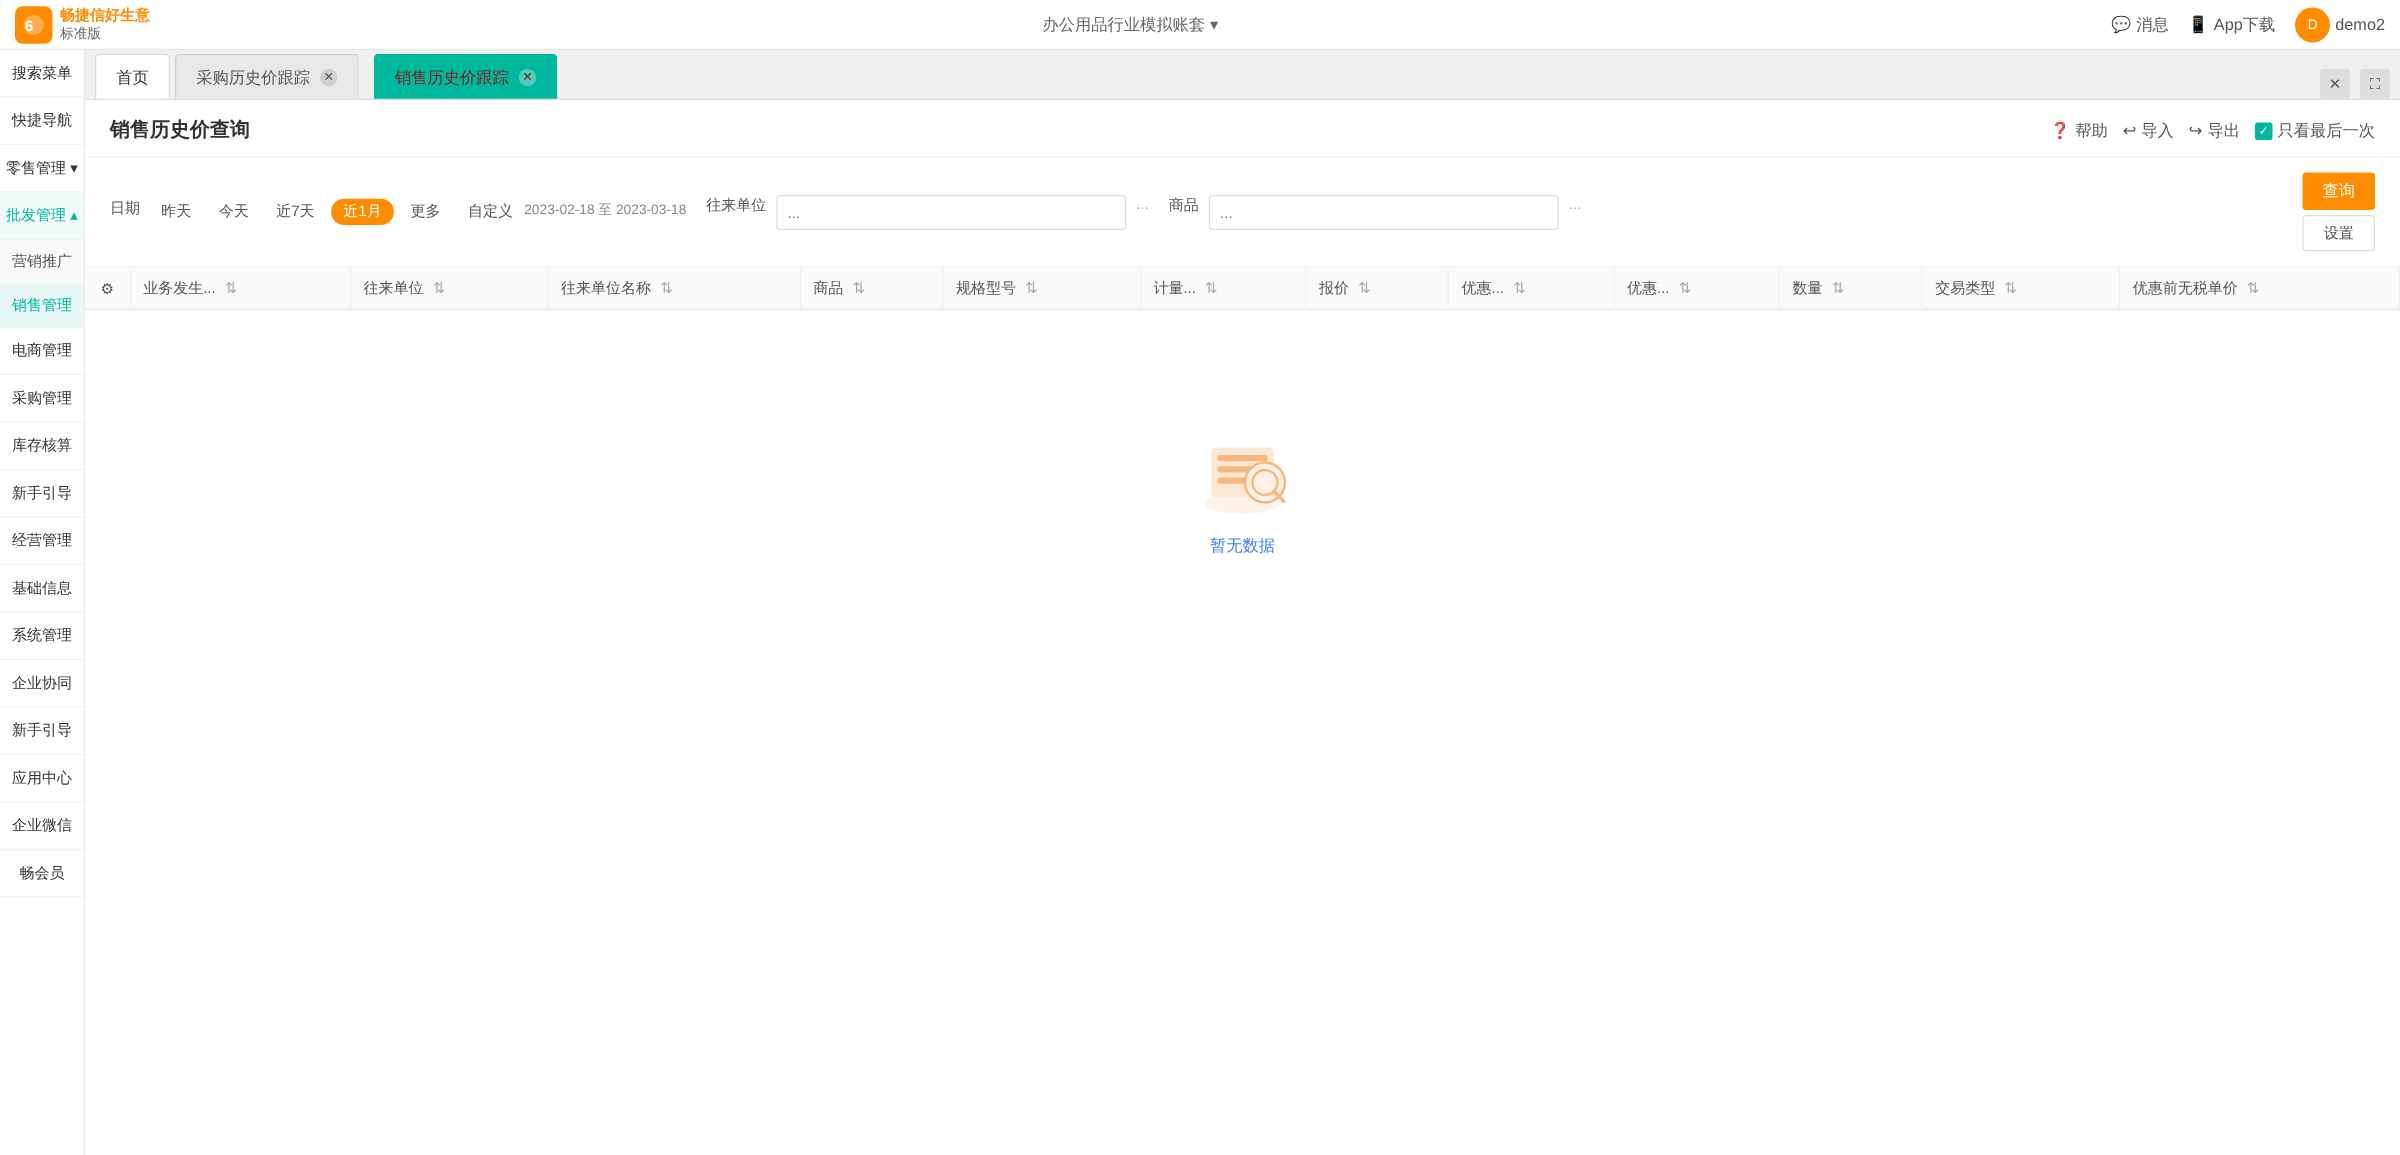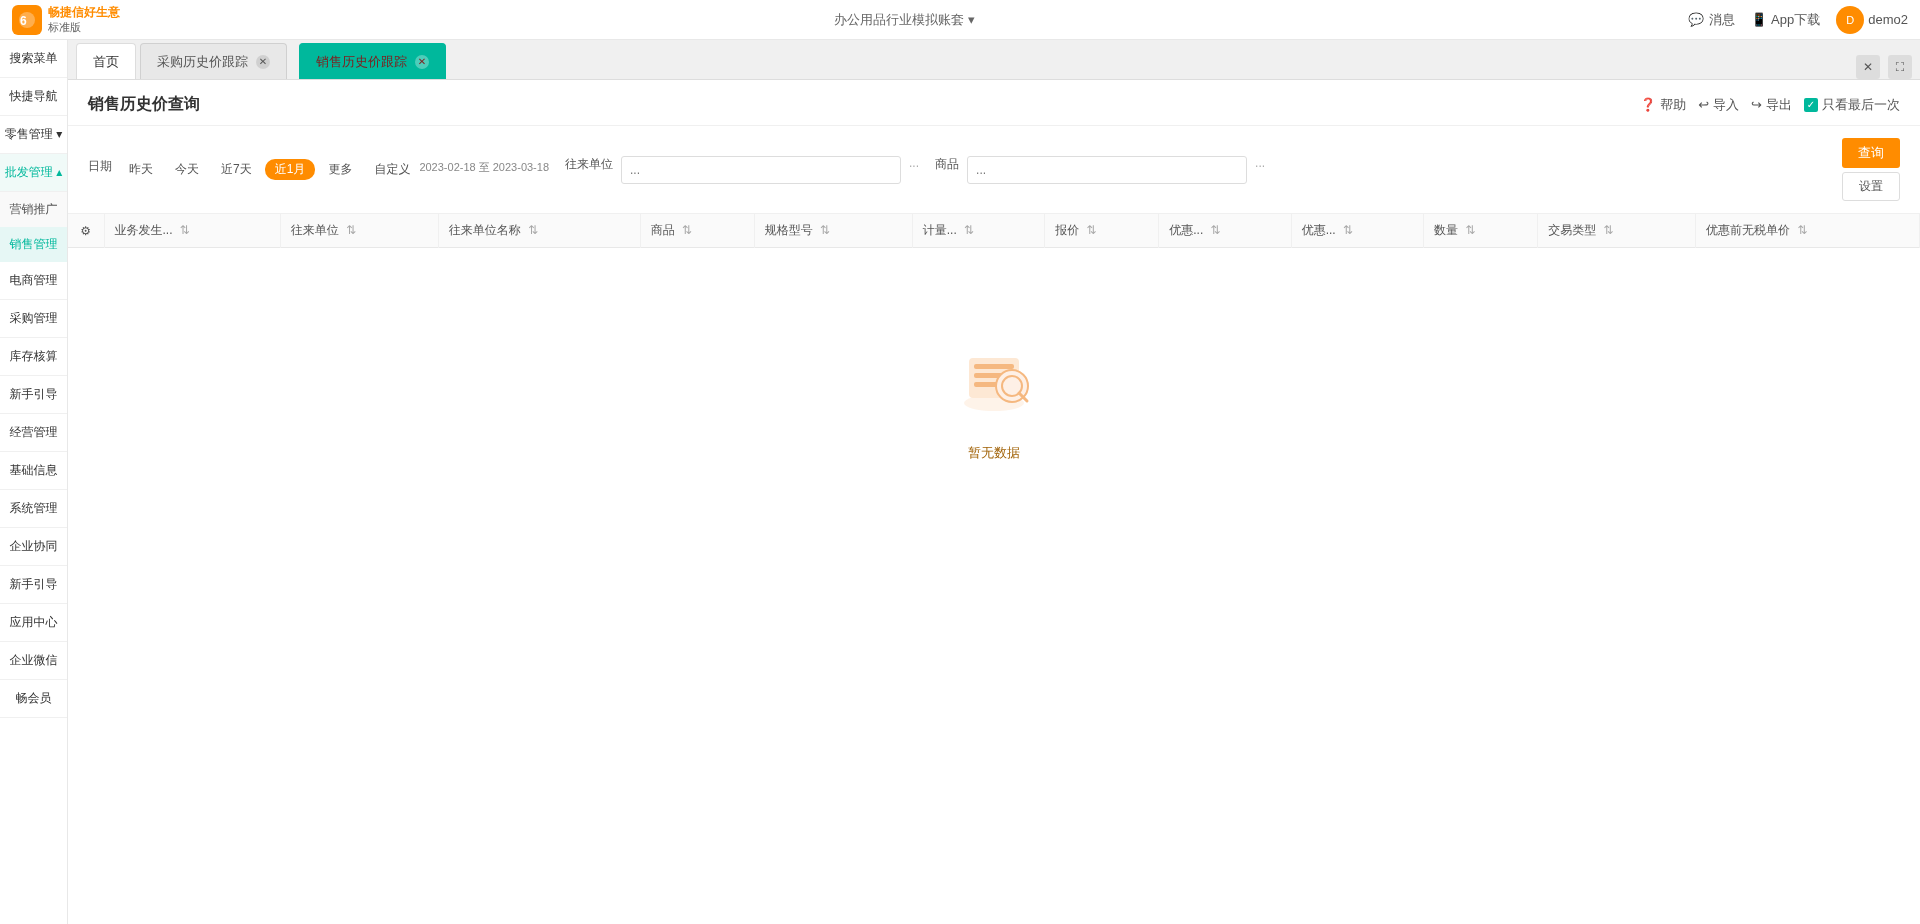--- a/index.html
+++ b/index.html
@@ -84,21 +84,21 @@
     .table-container { overflow: auto; }
     table { width: 100%; border-collapse: collapse; font-size: 12px; }
     thead tr { background: #fafafa; border-bottom: 1px solid #e8e8e8; }
     th { padding: 8px 10px; color: #555; font-weight: normal; text-align: left; border-right: 1px solid #f0f0f0; white-space: nowrap; cursor: pointer; user-select: none; }
     .sort-icon { display: inline-flex; flex-direction: column; margin-left: 4px; opacity: 0.5; }
     .gear-col { width: 36px; text-align: center; }
 
     
     .empty-state { display: flex; flex-direction: column; align-items: center; justify-content: center; padding: 80px 0; }
     .empty-icon { width: 100px; height: 100px; position: relative; }
-    .empty-text { color: #a16207; font-size: 13px; margin-top: 16px; }
+    .empty-text { color: #3b82f6; font-size: 13px; margin-top: 0; }
   </style>
 </head>
 <body>
 
 <div class="topbar">
   <div class="topbar-left">
     <div class="logo-area">
       <div class="logo-icon">
         <svg viewBox="0 0 20 20">
             <circle cx="10" cy="10" r="8" fill="white" opacity="0.3"></circle>

